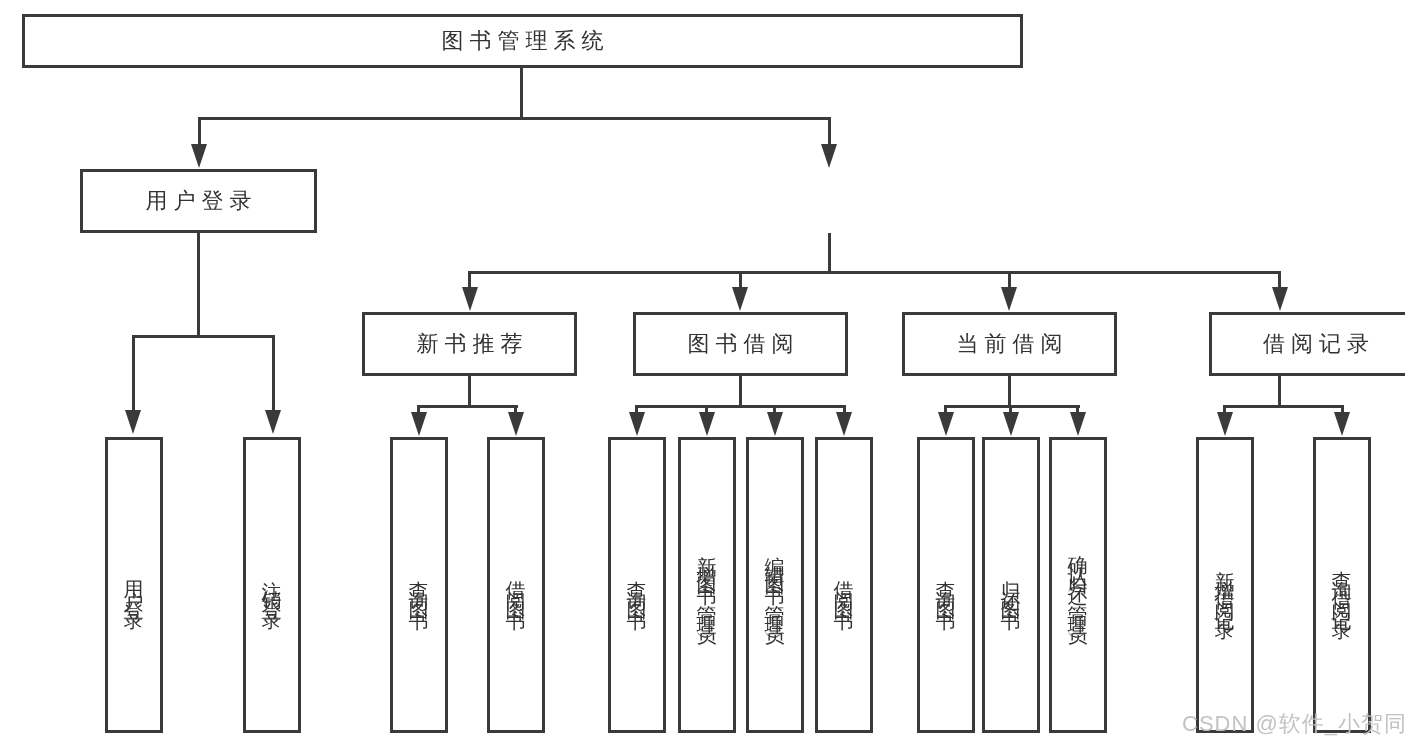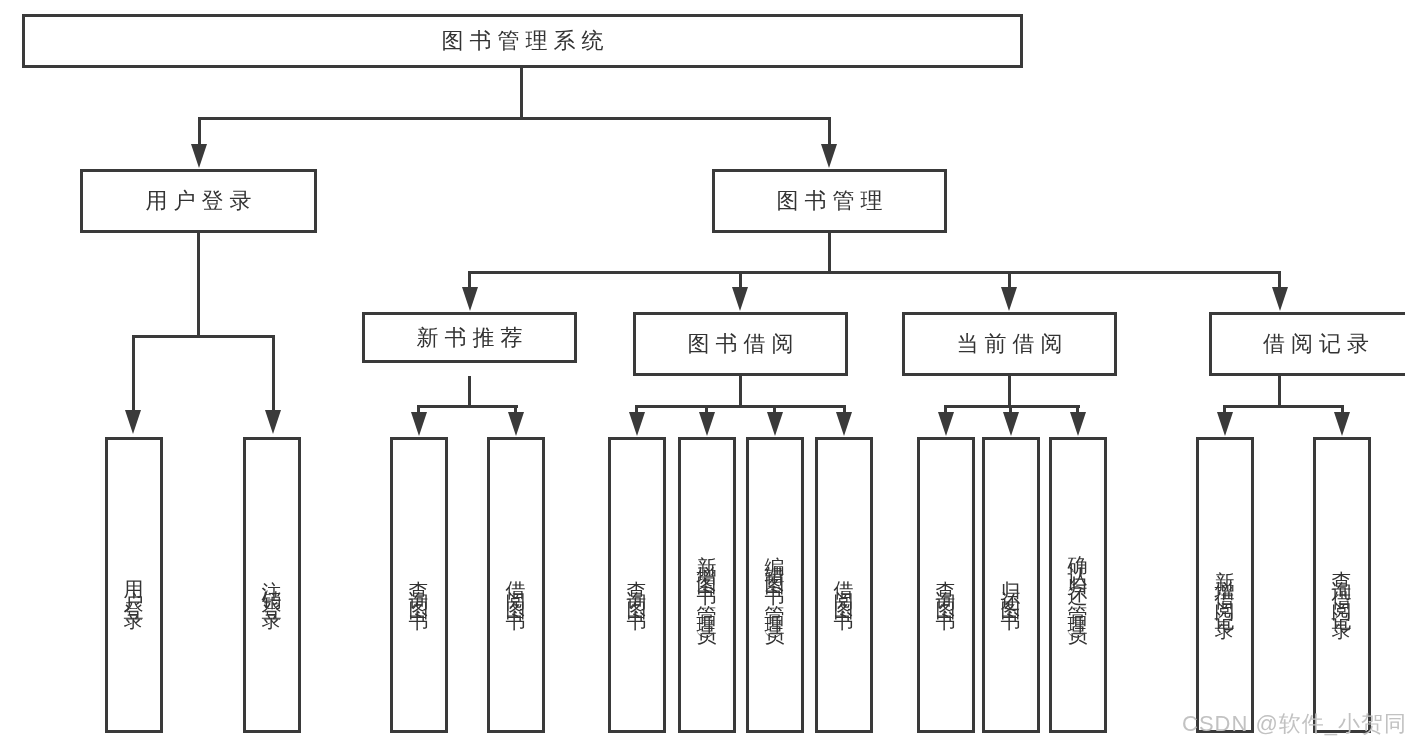--- a/index.html
+++ b/index.html
@@ -68,41 +68,40 @@
   <div class="box hbox" style="left:22px;top:14px;width:1001px;height:54px;">图书管理系统</div>
 
   <div class="line" style="left:520px;top:68px;width:3px;height:49px;"></div>
   <div class="line" style="left:198px;top:117px;width:633px;height:3px;"></div>
   <div class="line" style="left:198px;top:117px;width:3px;height:29px;"></div>
   <div class="arrowhead" style="left:191px;top:144px;"></div>
   <div class="line" style="left:828px;top:117px;width:3px;height:29px;"></div>
   <div class="arrowhead" style="left:821px;top:144px;"></div>
 
   <div class="box hbox" style="left:80px;top:169px;width:237px;height:64px;">用户登录</div>
-  <div class="box hbox" style="left:712px;top:169px;width:235px;height:64px;">图书管理</div>
 
   <div class="line" style="left:197px;top:233px;width:3px;height:102px;"></div>
   <div class="line" style="left:132px;top:335px;width:143px;height:3px;"></div>
   <div class="line" style="left:132px;top:335px;width:3px;height:75px;"></div>
   <div class="arrowhead" style="left:125px;top:410px;"></div>
   <div class="line" style="left:272px;top:335px;width:3px;height:75px;"></div>
   <div class="arrowhead" style="left:265px;top:410px;"></div>
 
   <div class="line" style="left:828px;top:233px;width:3px;height:40px;"></div>
   <div class="line" style="left:468px;top:271px;width:813px;height:3px;"></div>
   <div class="line" style="left:468px;top:271px;width:3px;height:18px;"></div>
   <div class="arrowhead" style="left:462px;top:287px;"></div>
   <div class="line" style="left:739px;top:271px;width:3px;height:18px;"></div>
   <div class="arrowhead" style="left:732px;top:287px;"></div>
   <div class="line" style="left:1008px;top:271px;width:3px;height:18px;"></div>
   <div class="arrowhead" style="left:1001px;top:287px;"></div>
   <div class="line" style="left:1278px;top:271px;width:3px;height:18px;"></div>
   <div class="arrowhead" style="left:1272px;top:287px;"></div>
 
-  <div class="box hbox" style="left:362px;top:312px;width:215px;height:51px;">新书推荐</div>
+  <div class="box hbox" style="left:362px;top:312px;width:215px;height:64px;">新书推荐</div>
   <div class="box hbox" style="left:902px;top:312px;width:215px;height:64px;">当前借阅</div>
   <div class="box hbox" style="left:633px;top:312px;width:215px;height:64px;">图书借阅</div>
   <div class="box hbox" style="left:1173px;top:312px;width:214px;height:64px;margin-left:36px;">借阅记录</div>
 
   <div class="line" style="left:468px;top:376px;width:3px;height:31px;"></div>
   <div class="line" style="left:417px;top:405px;width:101px;height:3px;"></div>
   <div class="line" style="left:417px;top:405px;width:3px;height:10px;"></div>
   <div class="arrowhead" style="left:411px;top:412px;"></div>
   <div class="line" style="left:514px;top:405px;width:3px;height:10px;"></div>
   <div class="arrowhead" style="left:508px;top:412px;"></div>

